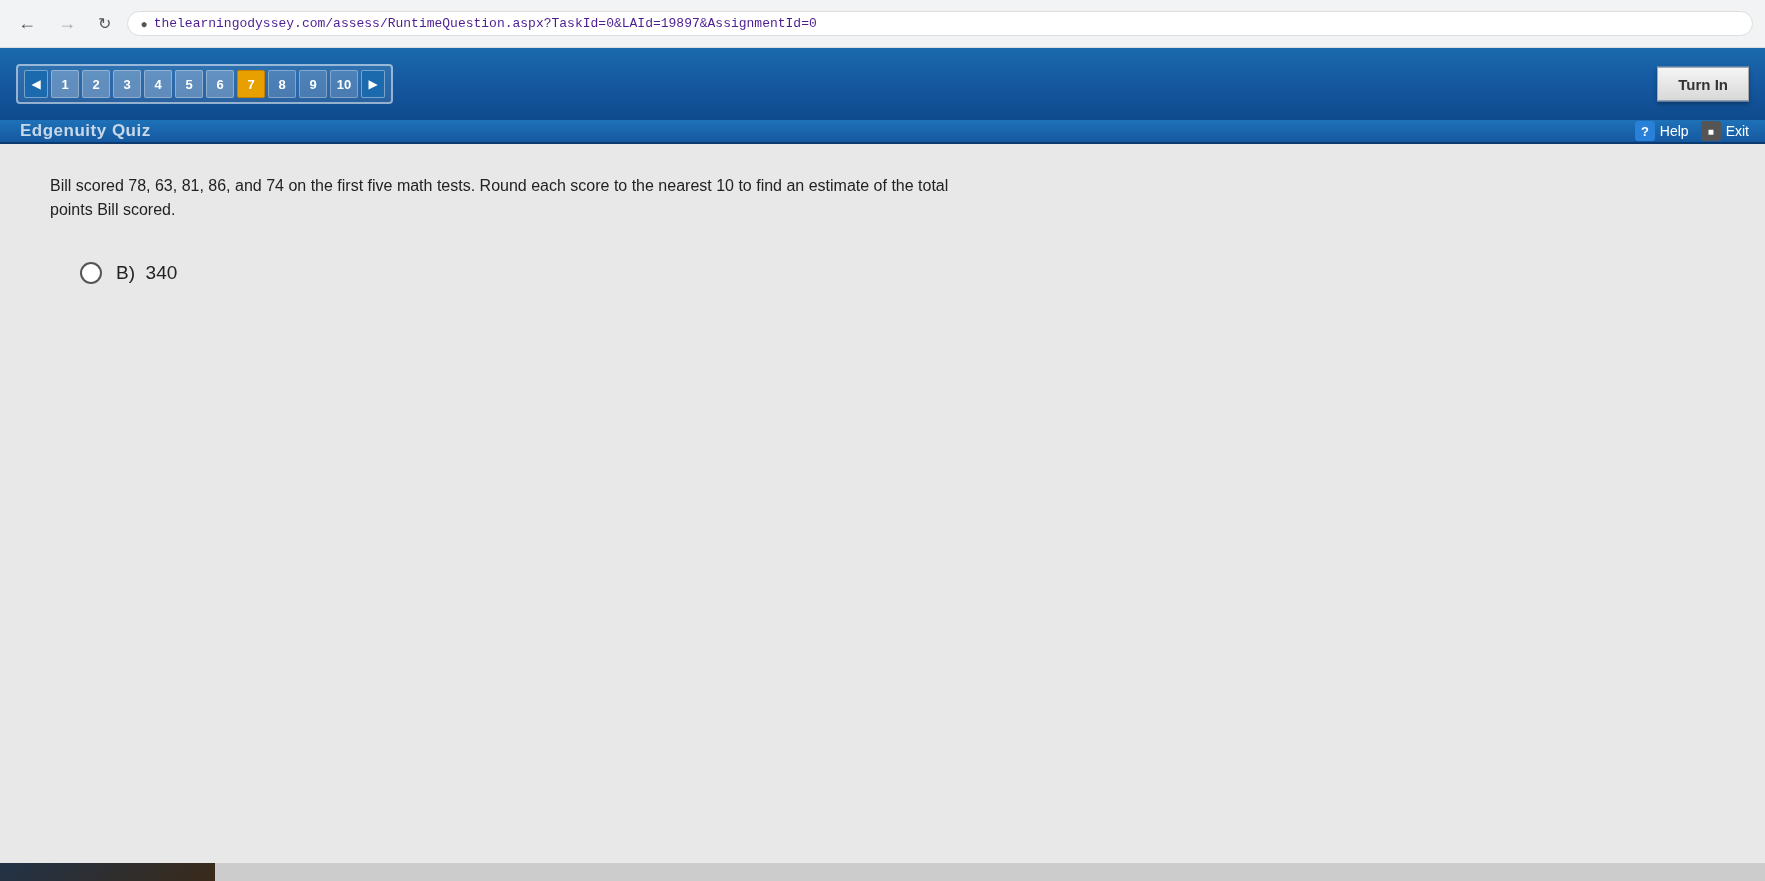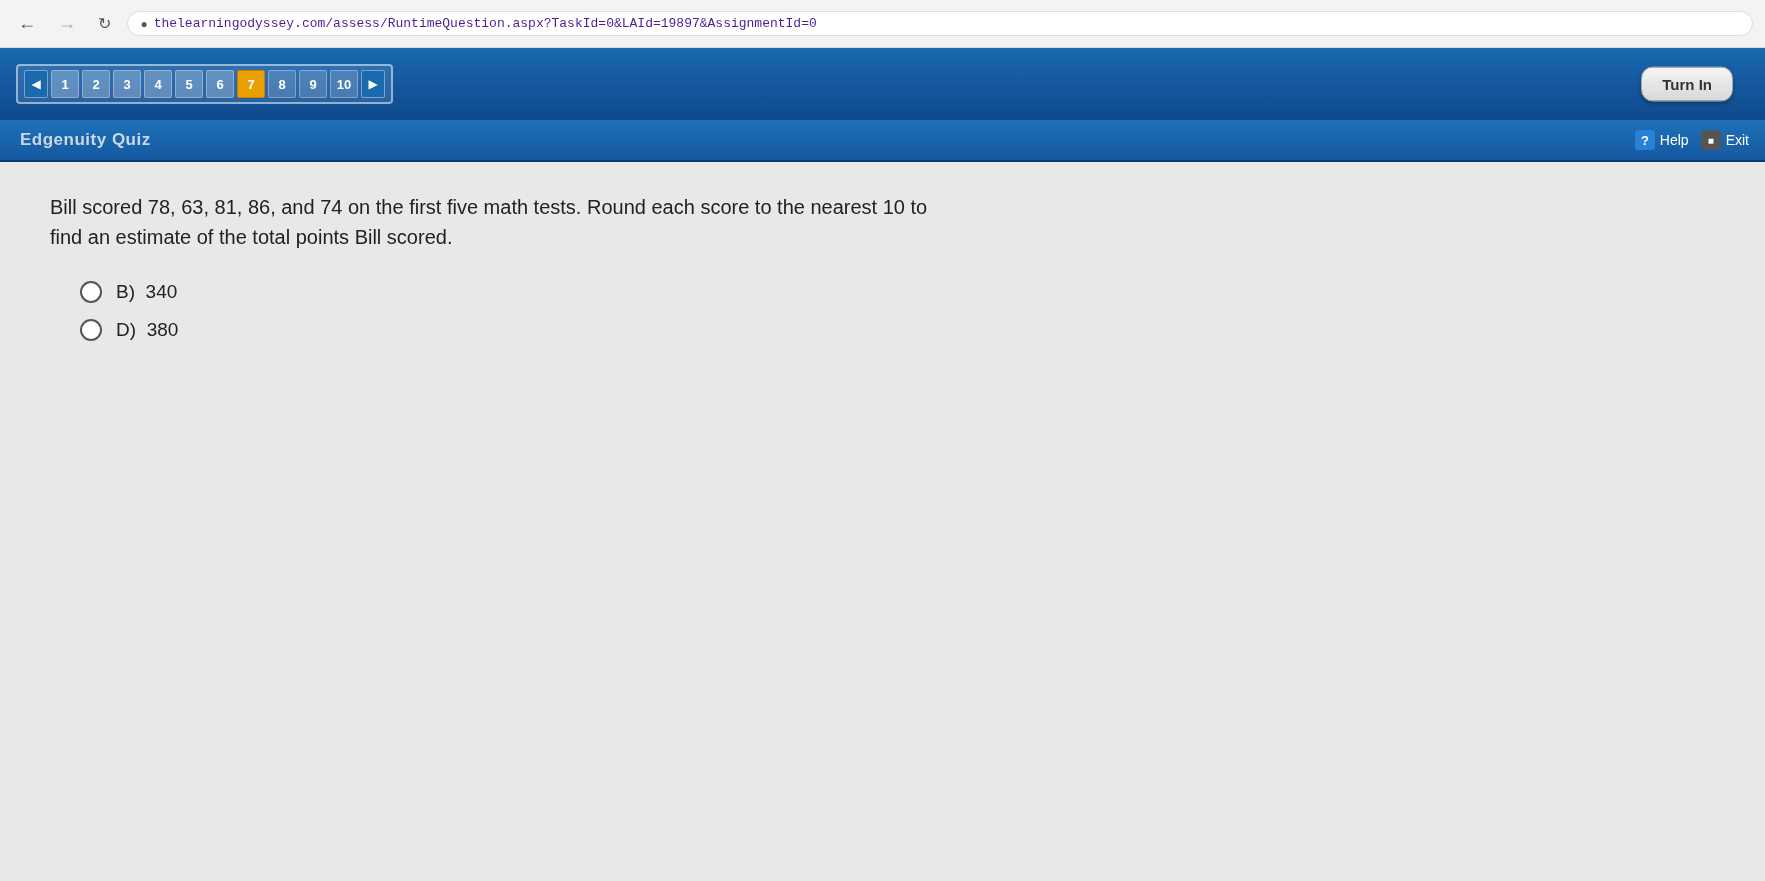--- a/index.html
+++ b/index.html
@@ -113,38 +113,38 @@
       border-color: #c88000;
       color: white;
     }
     .q-num.answered {
       background: rgba(255,255,255,0.25);
     }
 
     
     .turn-in-btn {
       position: absolute;
-      right: 32px;
+      right: 16px;
       top: 50%;
       transform: translateY(-50%);
       background: linear-gradient(180deg, #f5f5f5 0%, #d8d8d8 100%);
       border: 1px solid #aaa;
-      border-radius: 12px;
+      border-radius: 0;
       padding: 8px 20px;
       font-size: 15px;
       font-weight: bold;
       color: #333;
       cursor: pointer;
       box-shadow: 0 2px 4px rgba(0,0,0,0.3);
     }
 
     
     .sub-header {
       background: linear-gradient(180deg, #1e72b8 0%, #1558a0 100%);
-      height: 42px;
+      height: 24px;
       display: flex;
       align-items: center;
       padding: 0 20px;
       border-bottom: 2px solid #0a3a70;
     }
     .quiz-title {
       color: #c8d8e8;
       font-size: 17px;
       font-weight: bold;
       letter-spacing: 0.5px;
@@ -201,24 +201,24 @@
     }
 
     
     .main-content {
       background: #e8e8e8;
       min-height: calc(881px - 48px - 72px - 42px);
       padding: 30px 50px;
     }
 
     .question-text {
-      font-size: 20px;
+      font-size: 16px;
       color: #222;
       line-height: 1.5;
-      margin-bottom: 29px;
+      margin-bottom: 40px;
       max-width: 900px;
     }
 
     .options-list {
       list-style: none;
       display: flex;
       flex-direction: column;
       gap: 16px;
       margin-left: 30px;
     }
@@ -311,20 +311,14 @@
 <div class="main-content">
   <p class="question-text">Bill scored 78, 63, 81, 86, and 74 on the first five math tests. Round each score to the nearest 10 to find an estimate of the total points Bill scored.</p>
 
   <ul class="options-list">
     <li class="option-item">
       <div class="option-radio"></div>
       <span class="option-label">
         <span>B)</span>&nbsp;&nbsp;<span>340</span>
       </span>
     </li>
-    <li class="option-item">
-      <div class="option-radio"></div>
-      <span class="option-label">
-        <span>D)</span>&nbsp;&nbsp;<span>380</span>
-      </span>
-    </li>
   </ul>
 </div>
 
 </body></html>

